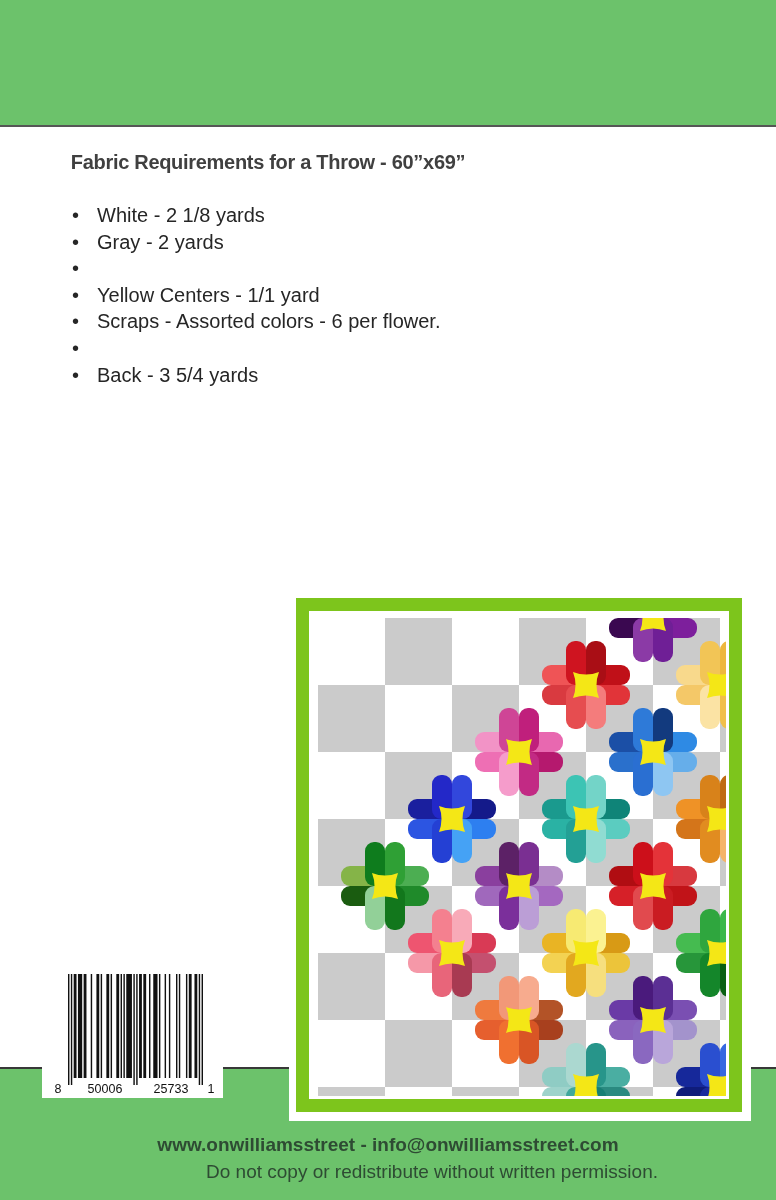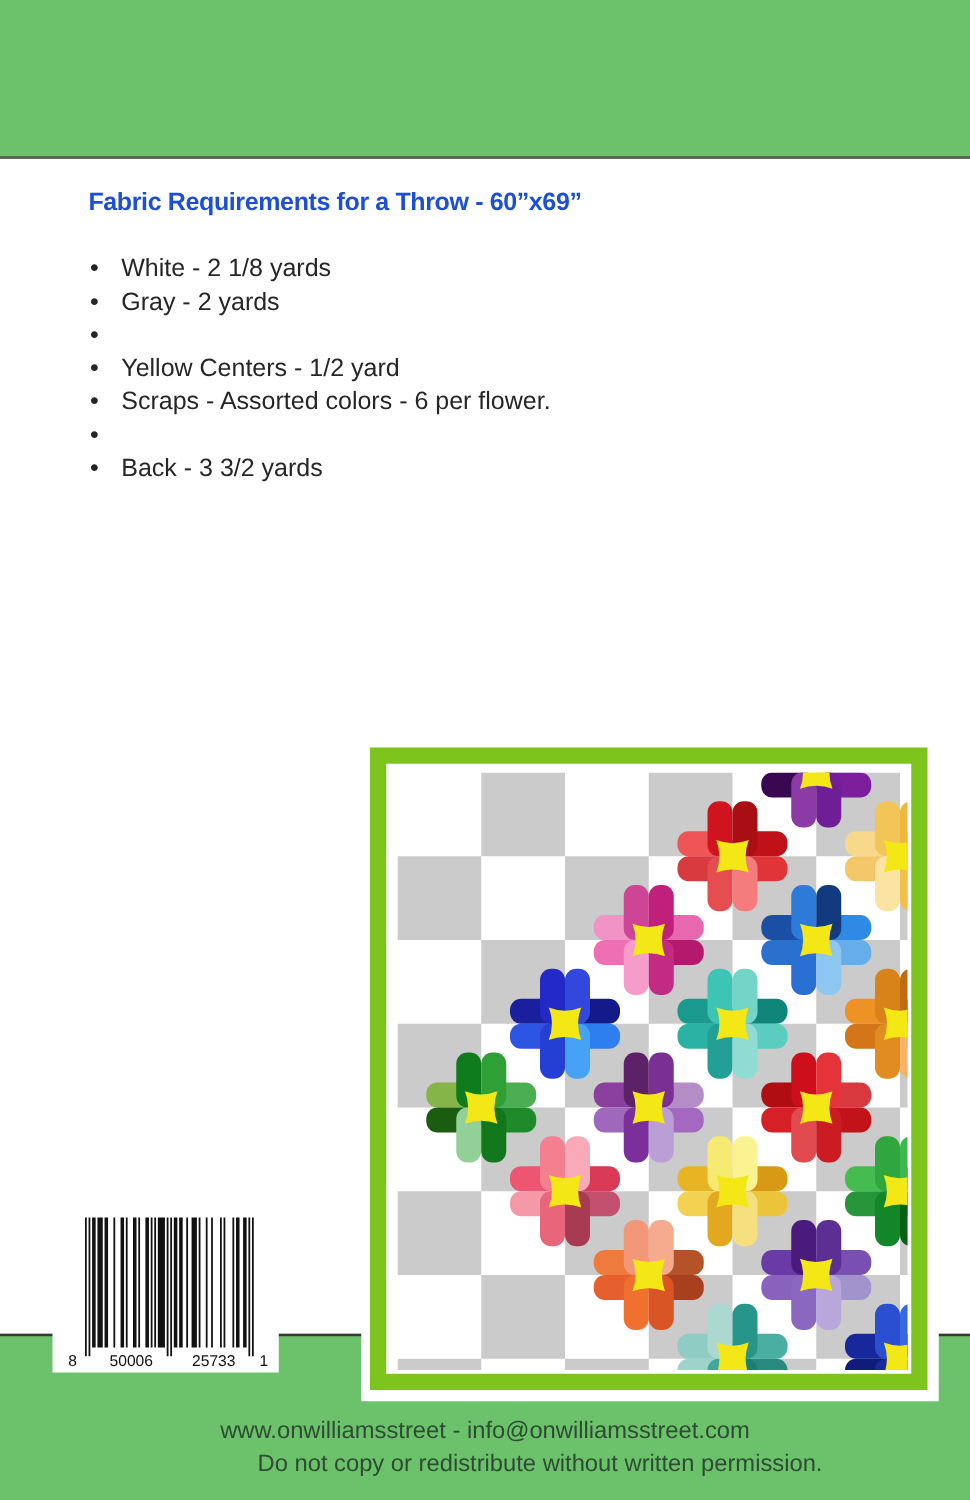--- a/index.html
+++ b/index.html
@@ -9,42 +9,42 @@
     font-family:"Liberation Sans", sans-serif;
   }
   .header-band{
     position:absolute;left:0;top:0;width:776px;height:125px;
     background:var(--band-green,#6cc26b);
     border-bottom:2px solid #565656;
     z-index:1;
   }
   .page-title{
     position:absolute;top:151px;left:268px;transform:translateX(-50%);
-    font-size:20px;font-weight:bold;color:#1d4ed8;white-space:nowrap;
+    font-size:20px;font-weight:bold;color:#404040;white-space:nowrap;
     letter-spacing:-0.3px;z-index:2;
   }
   .req-list{
     position:absolute;left:72px;top:202px;z-index:2;
     font-size:20px;line-height:26.6px;color:#262626;
   }
   .req-row{display:flex;}
   .req-row .bullet{width:25px;}
   .req-row.indent{padding-left:58px;}
 
   .footer-band{
     position:absolute;left:0;top:1067px;width:776px;height:133px;
     background:var(--band-green,#6cc26b);
     border-top:2px solid #383838;
     z-index:1;
   }
   .footer-line1,.footer-line2{
     position:absolute;left:0;width:776px;text-align:center;
     color:var(--footer-text,#2e4b33);font-size:19px;z-index:5;
   }
-  .footer-line1{top:1134px;}
+  .footer-line1{top:1134px;font-weight:bold;}
   .footer-line2{top:1161px;padding-left:44px;}
 
   .quilt-backing{
     position:absolute;left:289px;top:591px;width:462px;height:530px;
     background:#ffffff;z-index:2;
   }
   .quilt-border{
     position:absolute;left:296px;top:598px;width:446px;height:514px;
     background:var(--border-green,#7dc51c);z-index:3;
   }
@@ -75,32 +75,32 @@
     </div>
     <div class="req-row">
       <span class="bullet">•</span>
       <span>Gray - 2 yards</span>
     </div>
     <div class="req-row">
       <span class="bullet">•</span>
     </div>
     <div class="req-row">
       <span class="bullet">•</span>
-      <span>Yellow Centers - 1/2 yard</span>
+      <span>Yellow Centers - 1/1 yard</span>
     </div>
     <div class="req-row">
       <span class="bullet">•</span>
       <span>Scraps - Assorted colors - 6 per flower.</span>
     </div>
     <div class="req-row">
       <span class="bullet">•</span>
     </div>
     <div class="req-row">
       <span class="bullet">•</span>
-      <span>Back - 3 3/2 yards</span>
+      <span>Back - 3 5/4 yards</span>
     </div>
   </div>
 
 <div class="footer-band"></div>
 <div class="footer-line1">www.onwilliamsstreet - info@onwilliamsstreet.com</div>
 <div class="footer-line2">Do not copy or redistribute without written permission.</div>
 
 <div class="quilt-backing"></div>
 <div class="quilt-border"></div>
 <div class="quilt-inner"></div>

